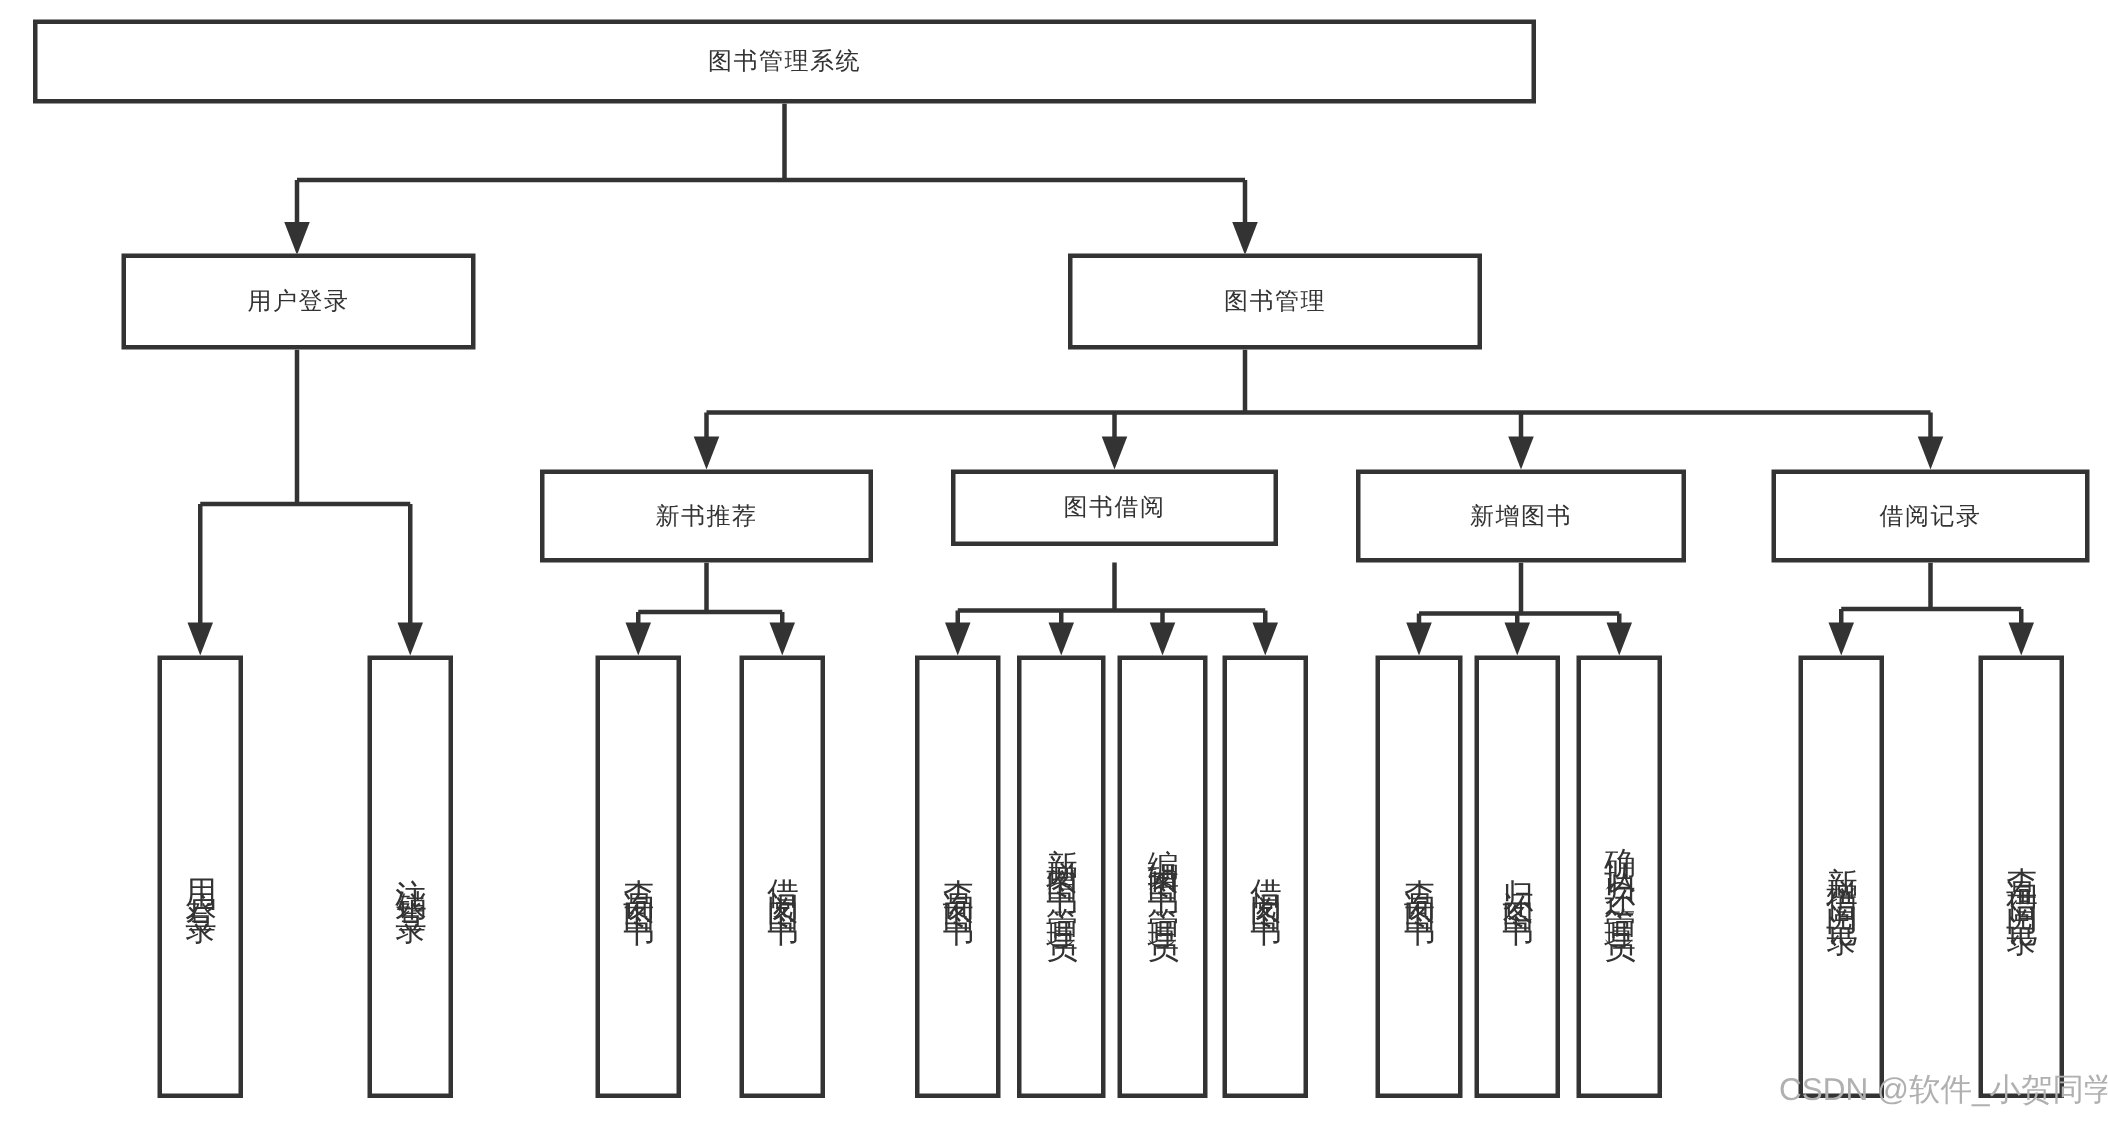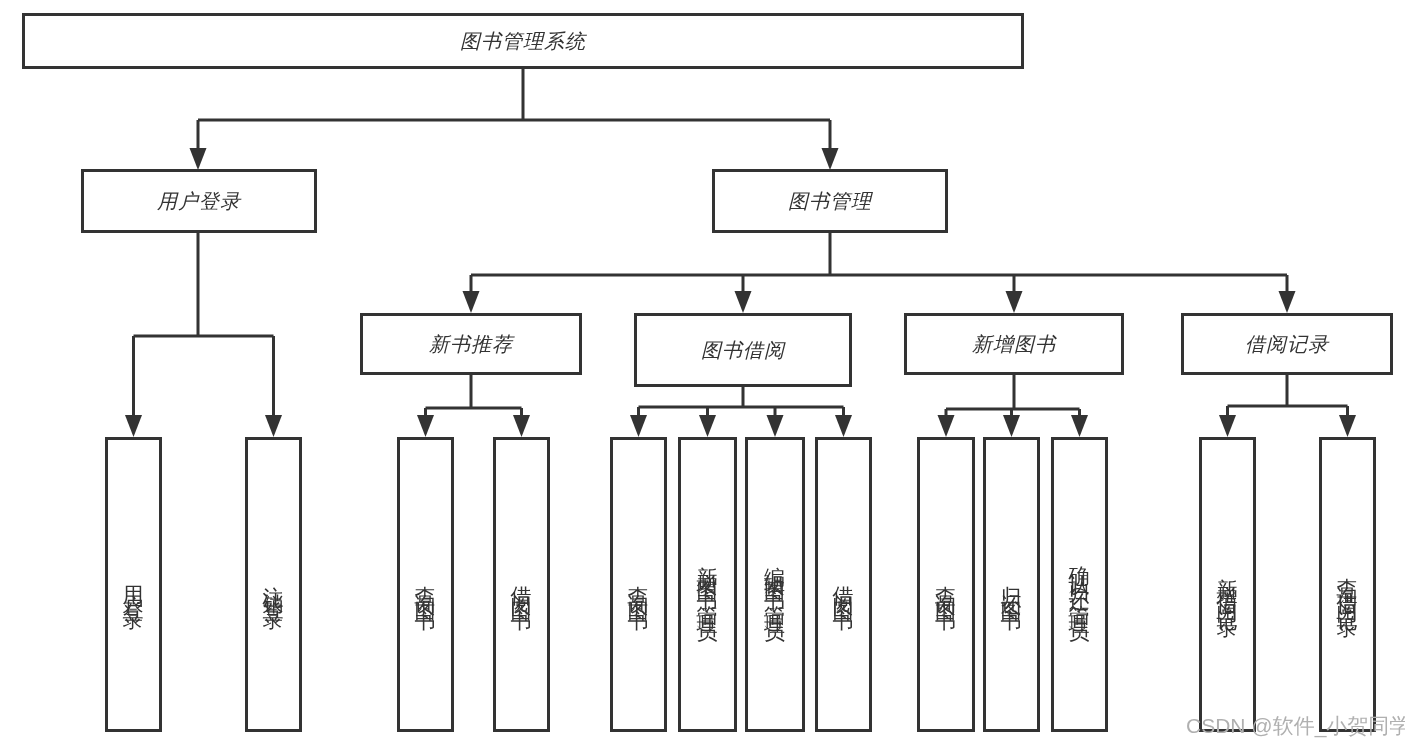--- a/index.html
+++ b/index.html
@@ -36,38 +36,37 @@
     position: absolute;
     box-sizing: border-box;
     border: 3px solid #333333;
     background: #ffffff;
     display: flex;
     align-items: center;
     justify-content: center;
     color: #333333;
   }
   .h span {
-    font-size: 20px;
+    font-size: 16px;
     letter-spacing: 1px;
     white-space: nowrap;
-    font-style: italic;
   }
   .v span {
     writing-mode: vertical-rl;
     text-orientation: mixed;
     font-size: 21px;
     line-height: 1;
     letter-spacing: 8px;
   }
   
   .n-root          { left: 22px;   top: 13px;  width: 1002px; height: 56px; }
   .n-userlogin     { left: 81px;   top: 169px; width: 236px;  height: 64px; }
-  .n-bookmgmt      { left: 712px;  top: 169px; width: 236px;  height: 64px; }
+  .n-bookmgmt      { left: 712px;  top: 169px; width: 276px;  height: 64px; }
   .n-newbooks      { left: 360px;  top: 313px; width: 222px;  height: 62px; }
-  .n-bookborrow    { left: 634px;  top: 313px; width: 218px;  height: 74px; }
+  .n-bookborrow    { left: 634px;  top: 313px; width: 218px;  height: 51px; }
   .n-currentborrow { left: 904px;  top: 313px; width: 220px;  height: 62px; }
   .n-borrowrecords { left: 1181px; top: 313px; width: 212px;  height: 62px; }
   .leaf            { top: 437px; height: 295px; }
   .l-userlogin  { left: 105px;  width: 57px; }
   .l-logout     { left: 245px;  width: 57px; }
   .l-nb-query   { left: 397px;  width: 57px; }
   .l-nb-borrow  { left: 493px;  width: 57px; }
   .l-bb-query   { left: 610px;  width: 57px; }
   .l-bb-add     { left: 678px;  width: 59px; }
   .l-bb-edit    { left: 745px;  width: 60px; }

